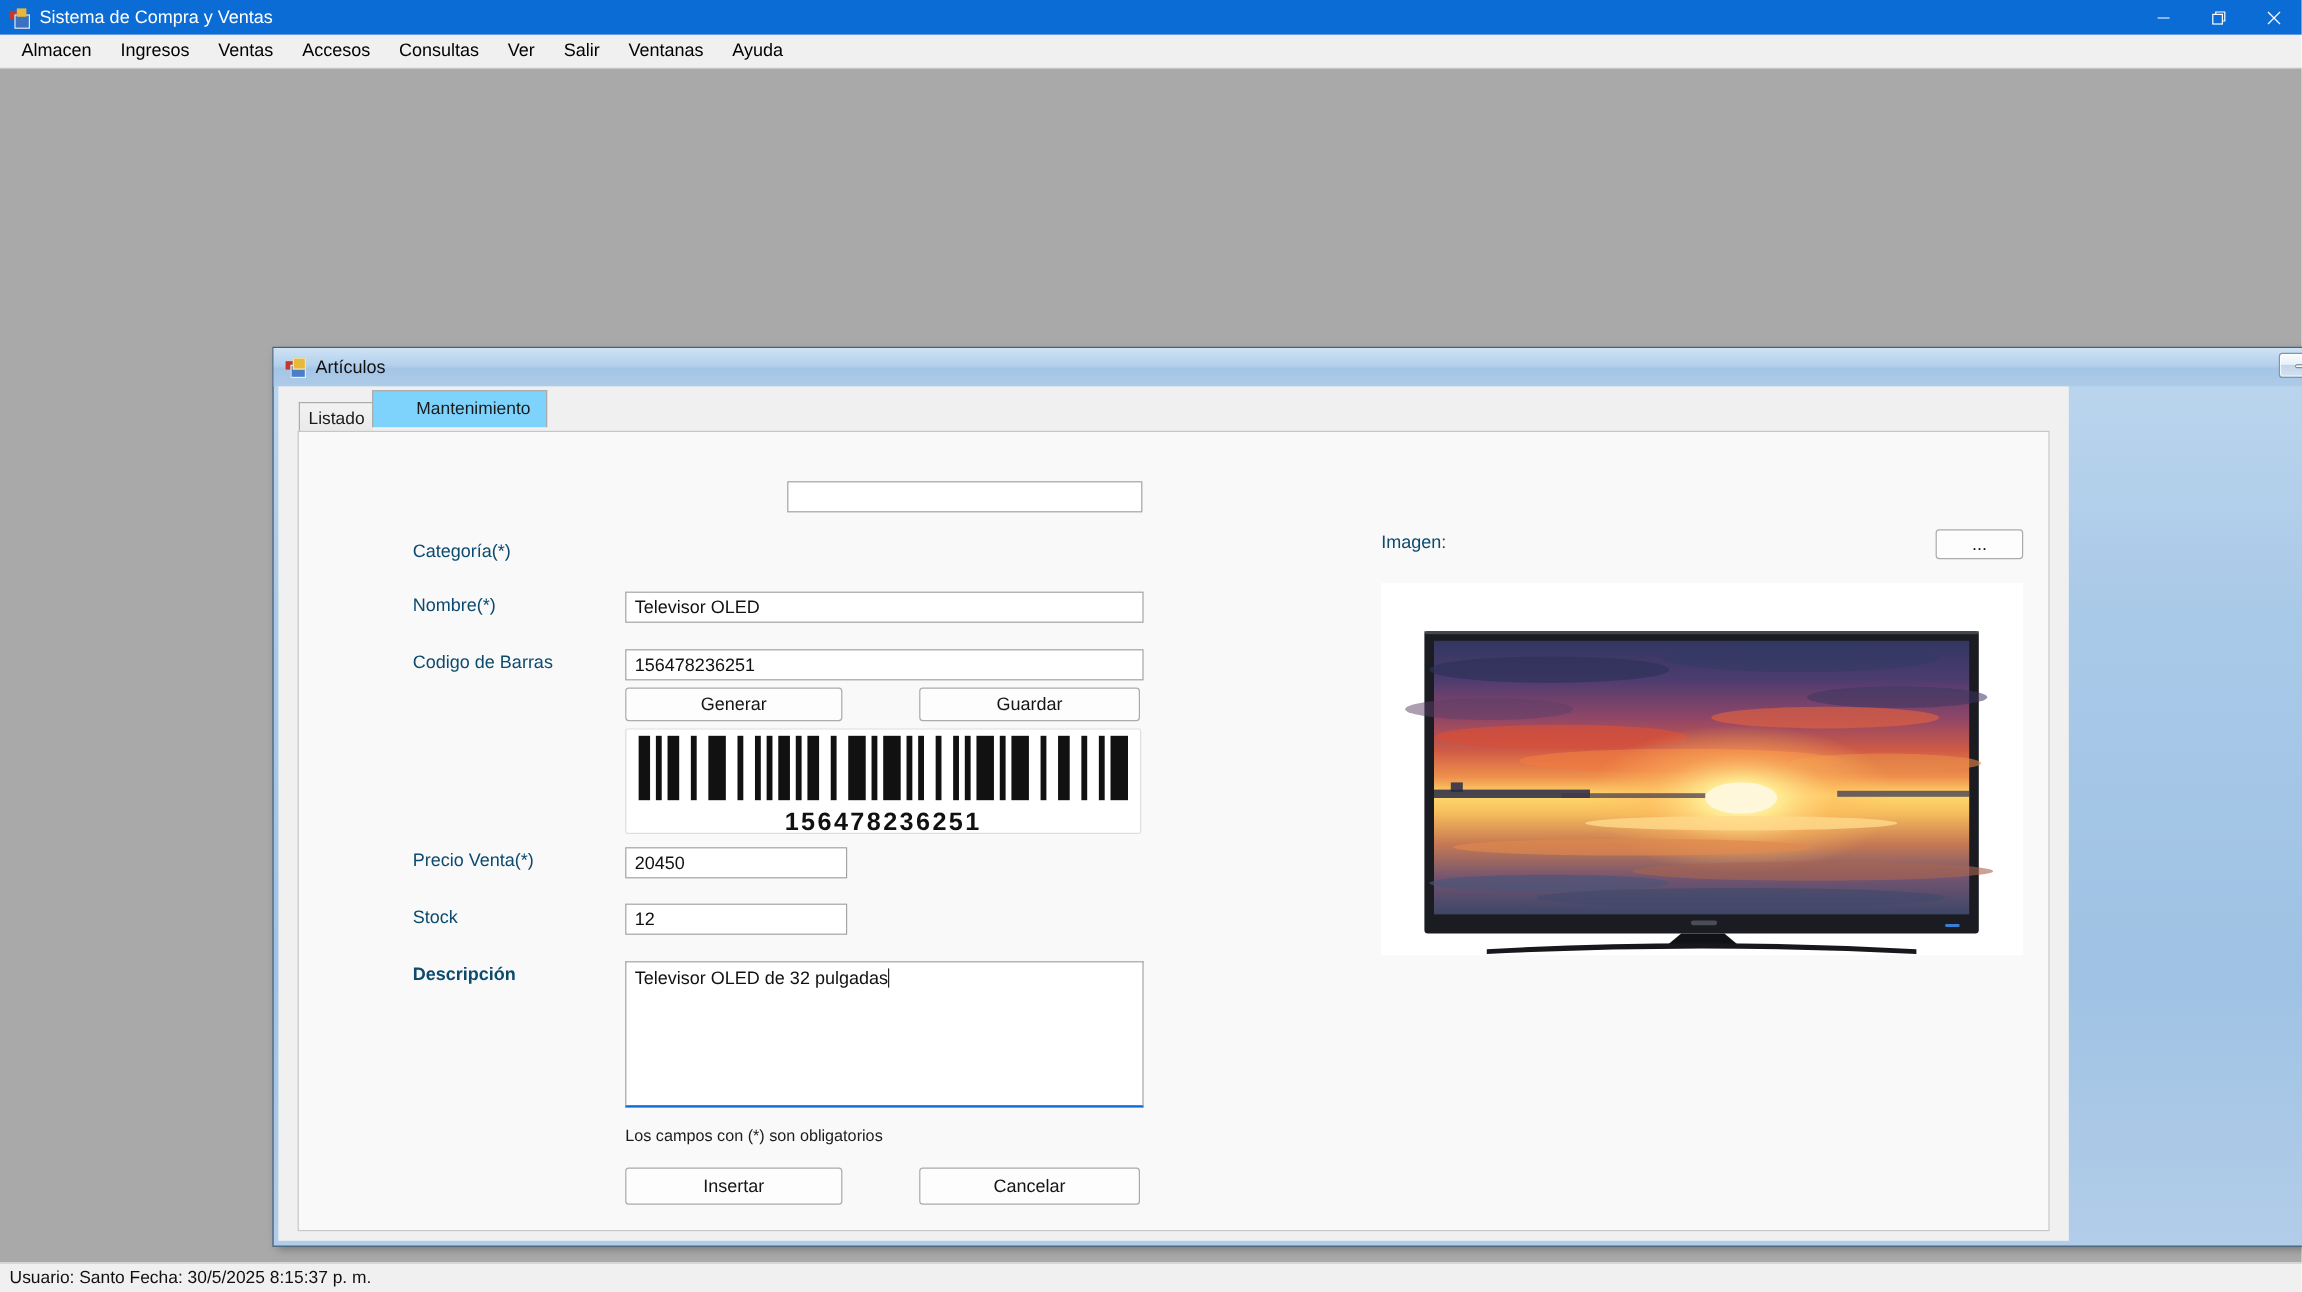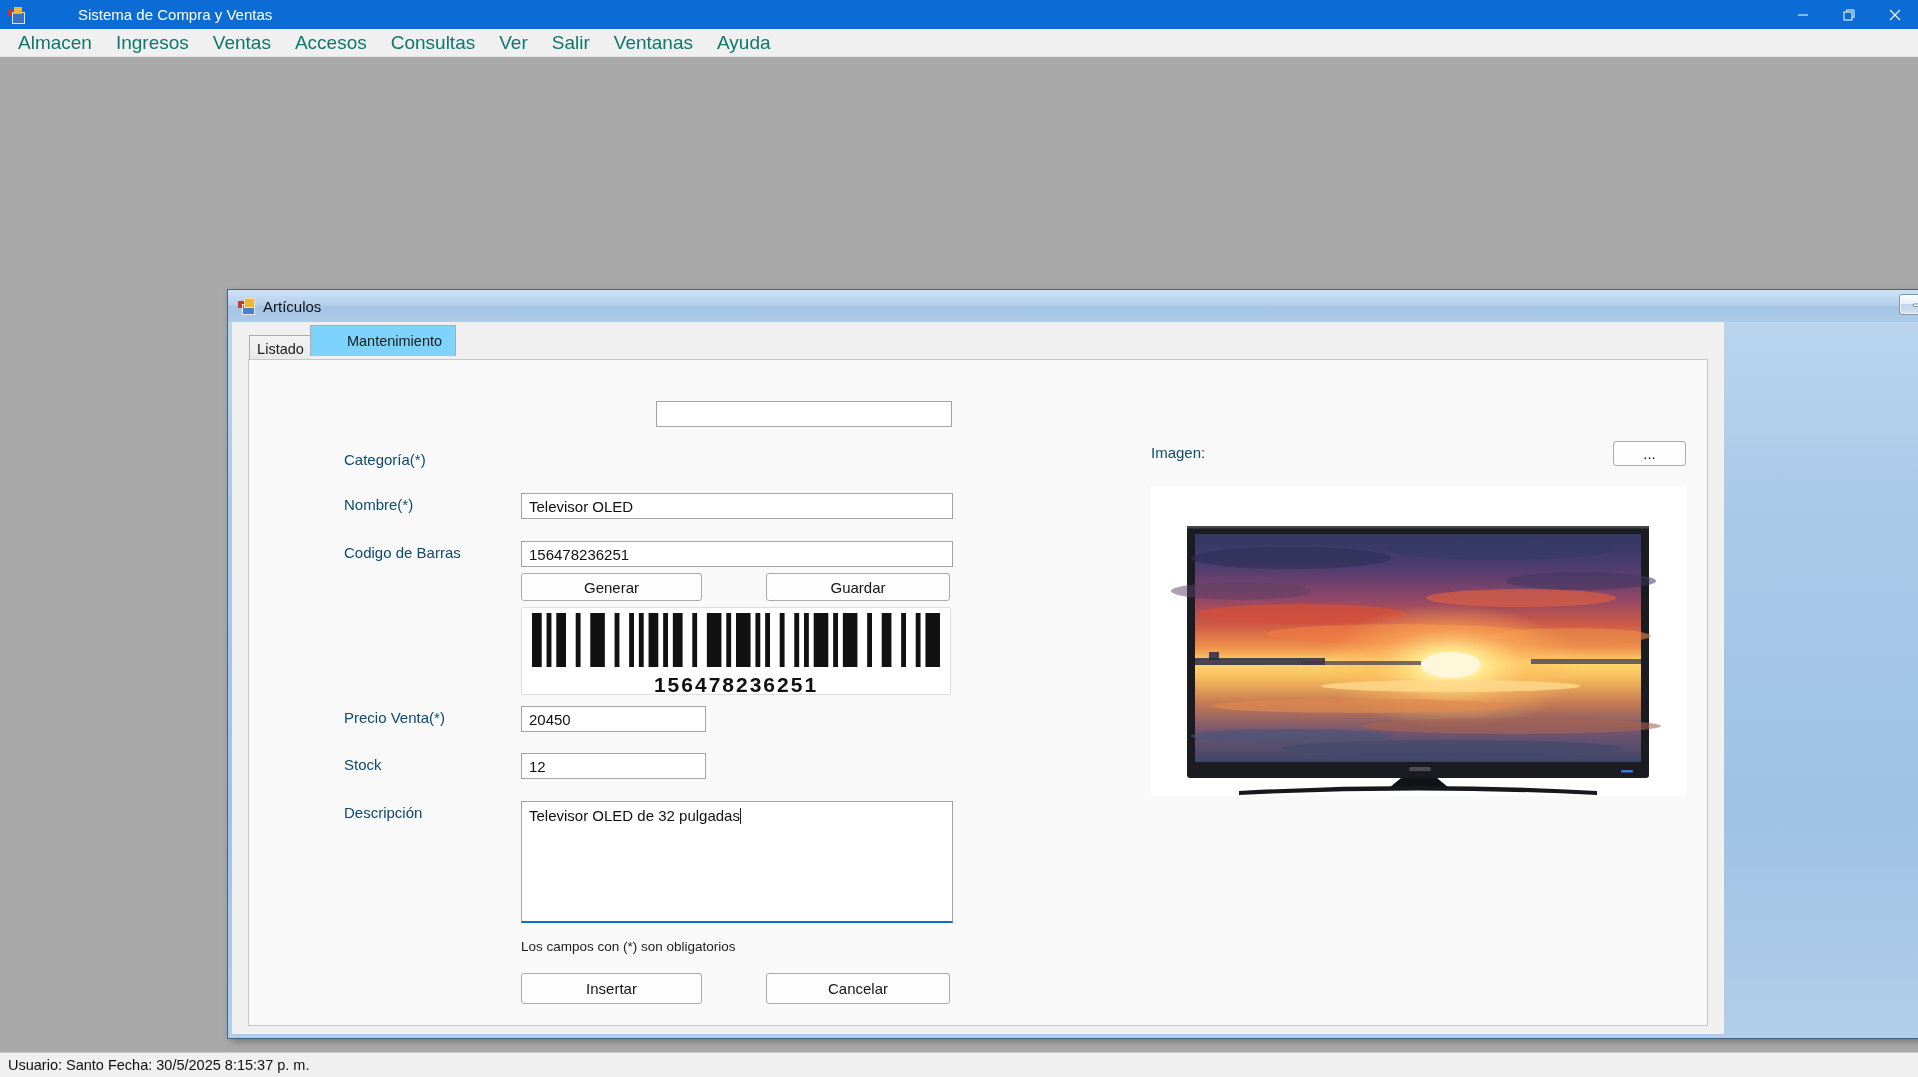--- a/index.html
+++ b/index.html
@@ -1,26 +1,26 @@
 <!DOCTYPE html>
 <html><head>
 <meta charset="utf-8">
 <style>
   html,body{margin:0;padding:0;width:1918px;height:1077px;overflow:hidden;
     font-family:"Liberation Sans",sans-serif;-webkit-font-smoothing:antialiased;}
   .abs{position:absolute;box-sizing:border-box;}
 
   
-  .titlebar{left:0;top:0;width:1918px;height:29px;background:#0c6cd6;display:flex;align-items:center;gap:45px;}
+  .titlebar{left:0;top:0;width:1918px;height:29px;background:#0c6cd6;display:flex;align-items:center;}
   .app-icon{width:16px;height:16px;margin-left:8px;position:relative;flex:0 0 auto;}
   .title-text{color:#fff;font-size:15px;margin-left:9px;white-space:nowrap;}
   .cap-btns{margin-left:auto;display:flex;height:100%;}
   .cap-btn{width:46px;height:100%;display:flex;align-items:center;justify-content:center;}
   .menubar{left:0;top:29px;width:1918px;height:28px;background:#f0f0f0;display:flex;align-items:center;padding-left:6px;border-bottom:1px solid #e3e3e3;}
-  .menu-item{font-size:19px;color:#0f766e;padding:0 12px;height:100%;display:flex;align-items:center;cursor:default;}
+  .menu-item{font-size:15px;color:#000000;padding:0 12px;height:100%;display:flex;align-items:center;cursor:default;}
   .mdi{left:0;top:57px;width:1918px;height:995px;background:#a9a9a9;}
   .statusbar{left:0;top:1052px;width:1918px;height:25px;background:#f0f0f0;border-top:1px solid #c9c9c9;display:flex;align-items:center;}
   .status-text{font-size:14.5px;color:#101010;margin-left:8px;}
 
   
   .child{left:228px;top:290px;width:1810px;height:748px;
     background:linear-gradient(180deg,#bdd6ee 0%,#a9c9e8 30%,#9fc2e4 70%,#b2cde9 100%);
     outline:1px solid #44637f;box-shadow:3px 3px 8px rgba(0,0,0,.35);}
   .child-titlebar{left:0;top:0;width:100%;height:32px;display:flex;align-items:center;
     background:linear-gradient(180deg,#cfe2f4 0%,#b3d0ec 45%,#a4c5e6 55%,#aecbe8 100%);}
@@ -186,21 +186,21 @@
           </svg>
         <div class="barcode-num">156478236251</div>
       </div>
 
       <span class="abs lbl" style="left:95px;top:349px;">Precio Venta(*)</span>
       <input class="abs tb" style="left: 272px; top: 346px; width: 185px; height: 26px;" value="20450">
 
       <span class="abs lbl" style="left:95px;top:396px;">Stock</span>
       <input class="abs tb" style="left: 272px; top: 393px; width: 185px; height: 26px;" value="12">
 
-      <span class="abs lbl" style="left:95px;top:444px;">Descripción</span>
+      <span class="abs lbl" style="left:95px;top:444px;font-weight:bold;">Descripción</span>
       <div class="abs desc" style="left:272px;top:441px;width:432px;height:122px;"><span>Televisor OLED de 32 pulgadas</span><span class="caret"></span></div>
 
       <span class="abs note" style="left:272px;top:579px;">Los campos con (*) son obligatorios</span>
 
       <div class="abs btn" style="left:272px;top:613px;width:181px;height:31px;">Insertar</div>
       <div class="abs btn" style="left:517px;top:613px;width:184px;height:31px;">Cancelar</div>
 
       <span class="abs lbl" style="left:902px;top:84px;">Imagen:</span>
       <div class="abs btn" style="left:1364px;top:81px;width:73px;height:25px;">...</div>
 

